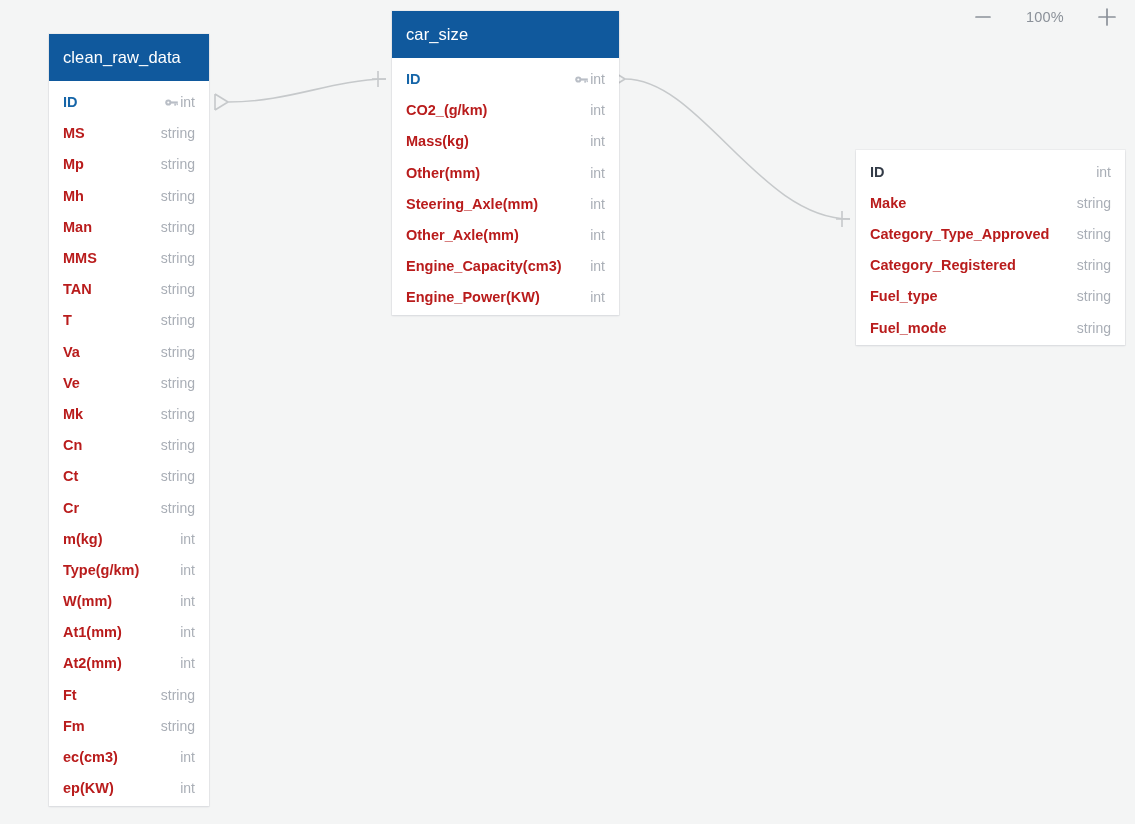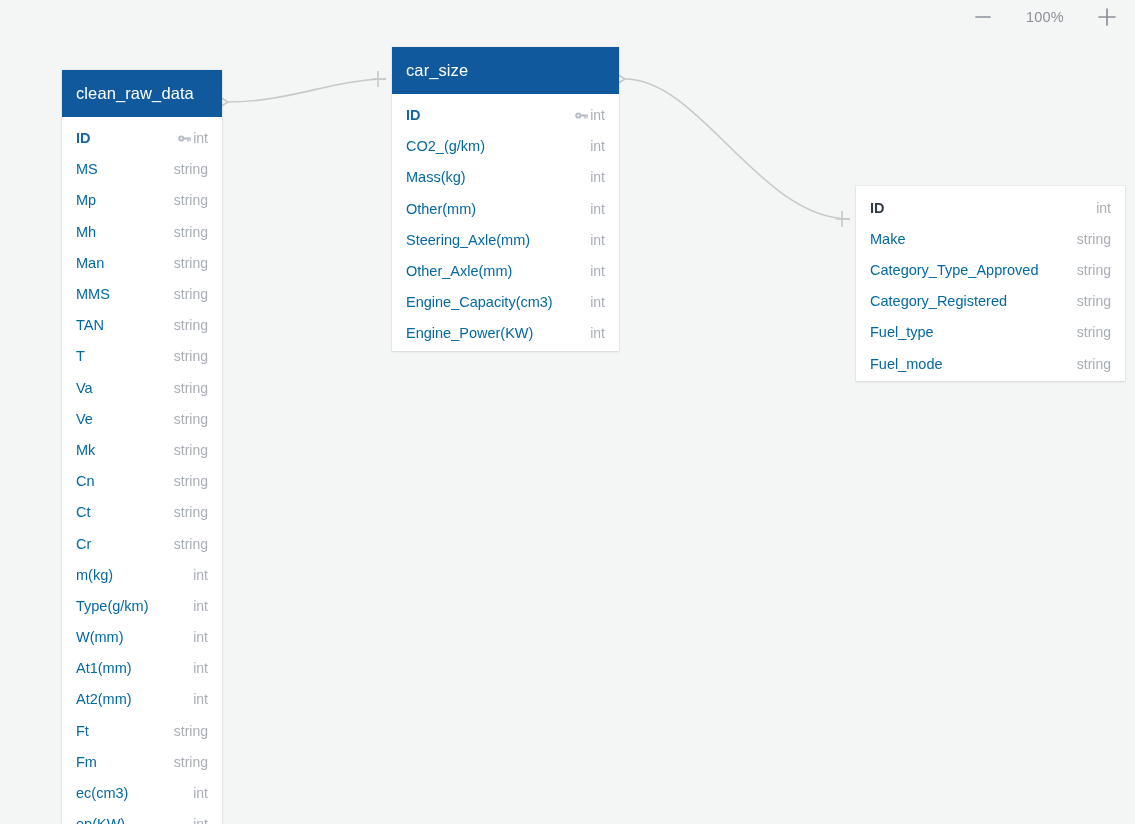--- a/index.html
+++ b/index.html
@@ -64,21 +64,20 @@
     pointer-events: none;
   }
 
   
   .entity {
     position: absolute;
     background: #ffffff;
     box-shadow: 0 1px 2px rgba(16,30,54,.10), 0 0 0 1px rgba(16,30,54,.035);
     z-index: 10;
     overflow: hidden;
-    margin-top: 36px;
   }
   .entity-header {
     background: #10599d;
     color: #ffffff;
     font-size: 16.5px;
     line-height: 1;
     padding: 15px 14px 15px 14px;
     letter-spacing: .1px;
     white-space: nowrap;
   }
@@ -87,23 +86,24 @@
   }
   .field-row {
     display: flex;
     align-items: center;
     height: 31.2px;
     padding: 0 14px 0 14px;
     box-sizing: border-box;
   }
   .field-name {
     font-size: 14.5px;
-    color: #0369a1;
+    color: #b91c1c;
     white-space: nowrap;
     flex: 0 0 auto;
+    font-weight: bold;
   }
   .field-row.pk .field-name {
     font-weight: bold;
     color: #1565a8;
   }
   .field-row.pk.dark .field-name {
     font-weight: bold;
     color: #333b47;
   }
   .field-spacer { flex: 1 1 auto; }
@@ -131,21 +131,21 @@
         <path d="M 228 102 C 290 102 330 80 386 79"></path>
         <path d="M 228 102 L 215 94 M 228 102 L 215 110 M 215 94 L 215 110"></path>
         <path d="M 378 71 L 378 87 M 372 79 L 386 79"></path>
         <path d="M 625 79 C 700 79 760 219 850 219"></path>
         <path d="M 625 79 L 612 71 M 625 79 L 612 87 M 612 71 L 612 87"></path>
         <path d="M 842 211 L 842 227 M 836 219 L 850 219"></path>
       </g>
   </svg>
 
   <div id="entities-layer">
-      <div class="entity" style="left: 62px; top: 34px; width: 160px;">
+      <div class="entity" style="left: 49px; top: 34px; width: 160px;">
         <div class="entity-header">clean_raw_data</div>
         <div class="entity-body">
           <div class="field-row pk">
             <span class="field-name">ID</span>
             <span class="field-spacer"></span>
             <span class="field-right">
               <svg class="key-icon" width="15" height="15" viewBox="0 0 16 16">
                 <g fill="#b9bec6">
                   <circle cx="4.6" cy="8" r="3.3"></circle>
                   <circle cx="4.6" cy="8" r="1.15" fill="#ffffff"></circle>

